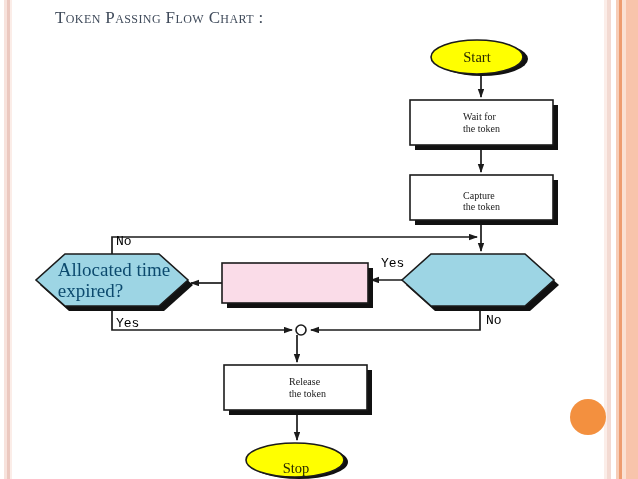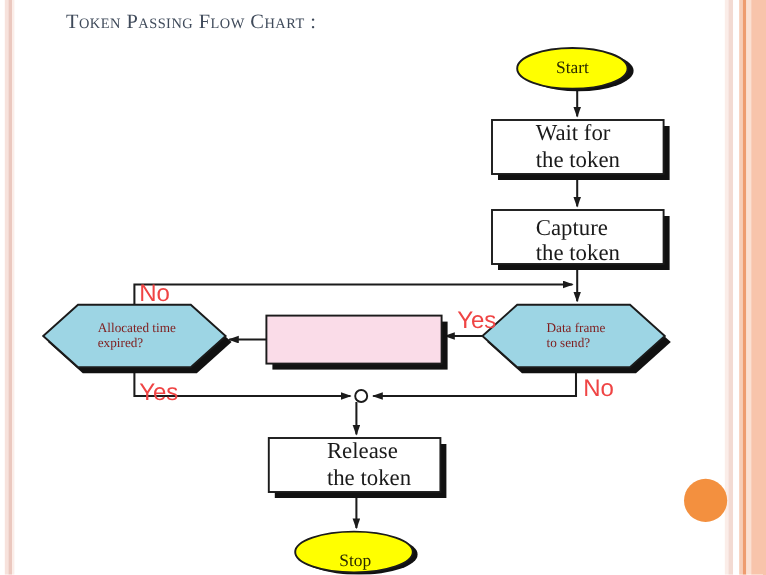--- a/index.html
+++ b/index.html
@@ -39,28 +39,28 @@
     position:absolute;
     font-family:"Liberation Serif", serif;
     color:#1a1a1a;
     text-align:left;
     line-height:1.12;
     white-space:pre-line;
     display:flex;align-items:center;justify-content:center;
     pointer-events:none;
   }
   .term-label{font-size:14.5px;color:#2b2b00;}
-  .proc-label{font-size:19px;}
-  .dec-label{font-size:11px;color:#7f1d1d;}
+  .proc-label{font-size:10px;}
+  .dec-label{font-size:19px;color:#0c4a6e;}
 
   .edgelabel{
     position:absolute;
-    font-family:Liberation Sans, sans-serif;
-    font-size:20px;
-    color:#ef4444;
+    font-family:Liberation Mono, monospace;
+    font-size:13px;
+    color:#000000;
     white-space:nowrap;
   }
 </style>
 </head>
 <body>
 
 <div id="slide">
 
   <div class="stripe" style="left:4px;width:3px;background:#F7E2DC;"></div>
   <div class="stripe" style="left:7px;width:3px;background:#EBC8BF;"></div>
@@ -135,22 +135,20 @@
     </svg>
 
     <div class="nodelabel term-label" style="left:431px;top:40px;width:92px;height:34px;">Start</div>
 
     <div class="nodelabel proc-label" style="left:410px;top:100px;width:143px;height:45px;">Wait for
 the token</div>
 
     <div class="nodelabel proc-label" style="left:410px;top:175px;width:143px;height:52px;">Capture
 the token</div>
 
-    <div class="nodelabel dec-label" style="left:406px;top:254px;width:148px;height:52px;">Data frame
-to send?</div>
 
 
     <div class="nodelabel dec-label" style="left:40px;top:254px;width:148px;height:52px;">Allocated time
 expired?</div>
 
     <div class="nodelabel proc-label" style="left:236px;top:365px;width:143px;height:45px;">Release
 the token</div>
 
     <div class="nodelabel term-label" style="left:247px;top:443px;width:98px;height:51px;">Stop</div>
 

